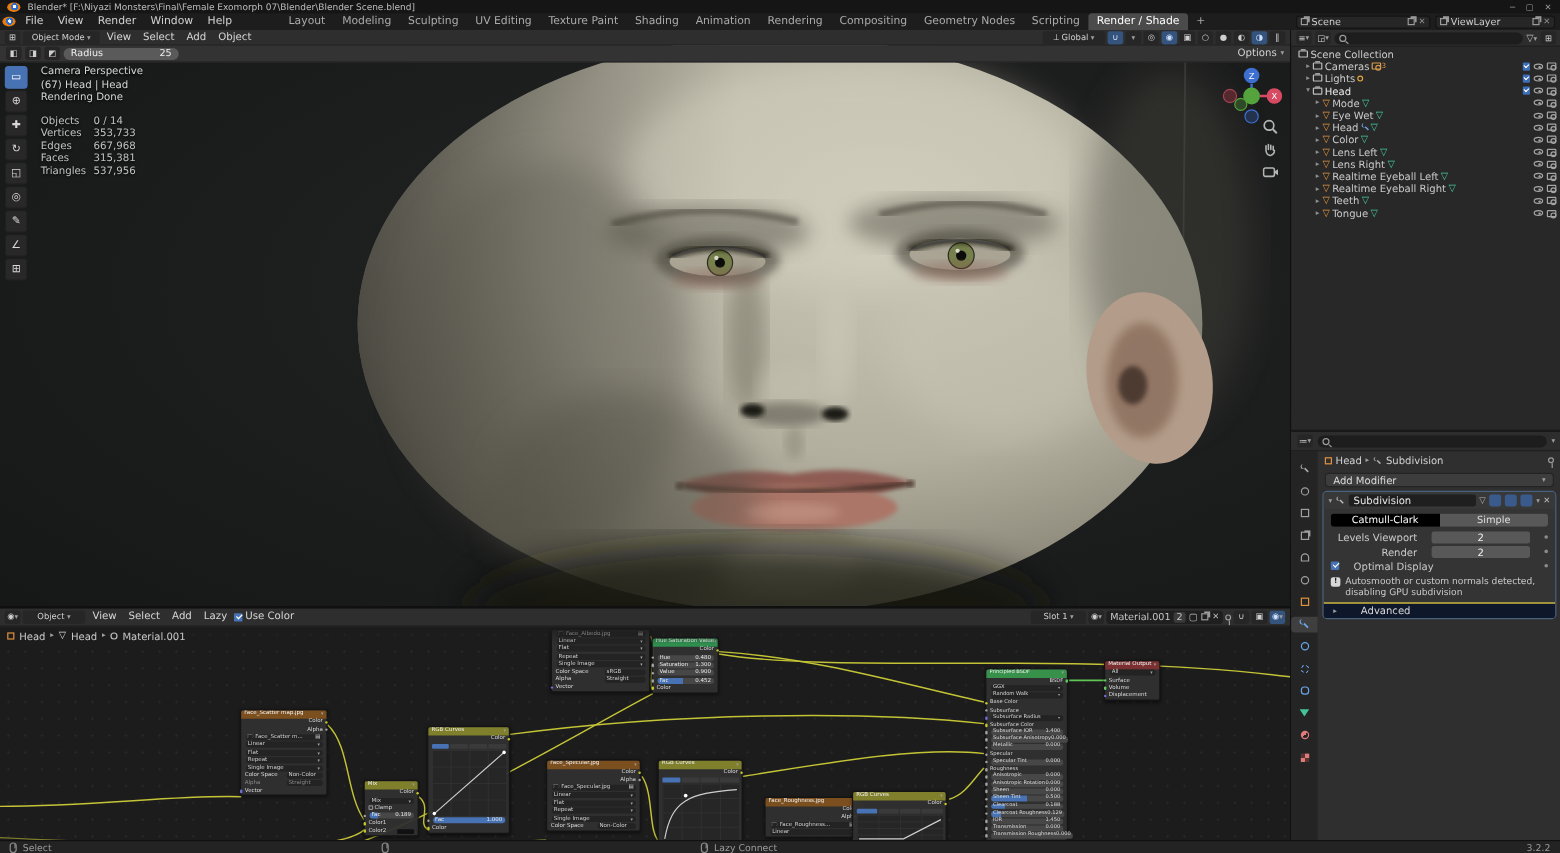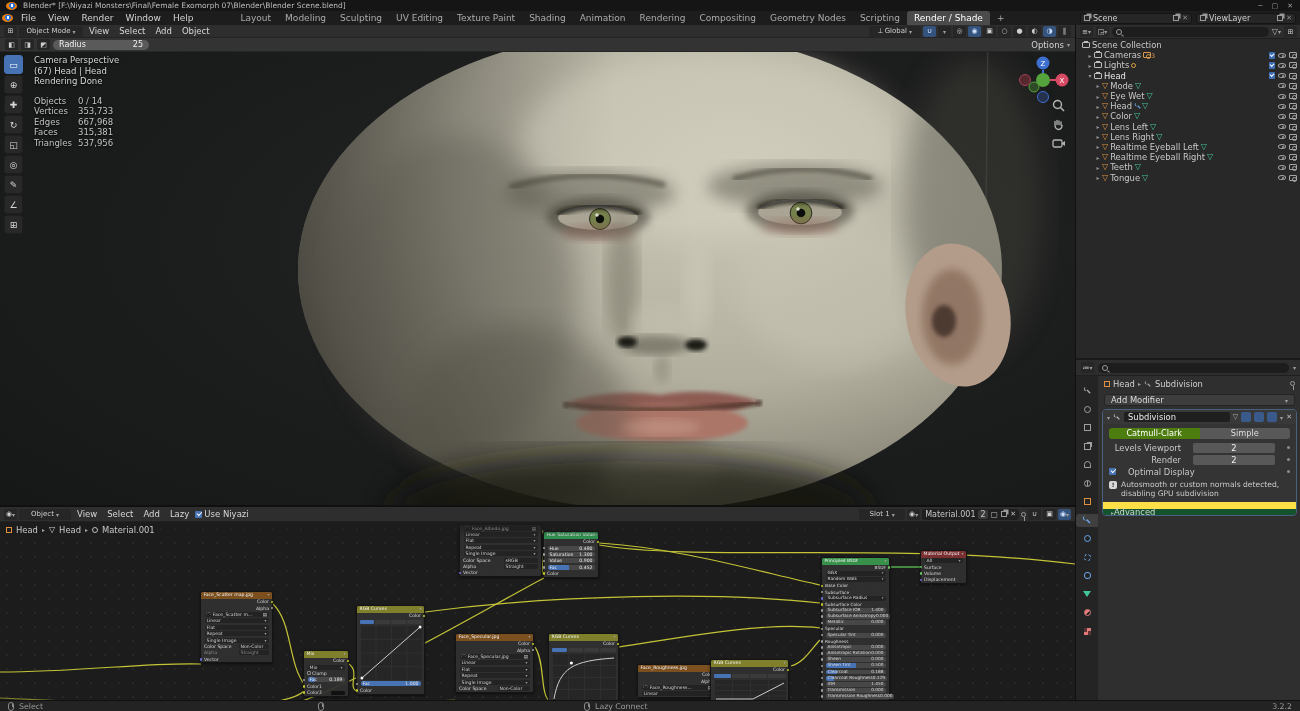--- a/index.html
+++ b/index.html
@@ -78,29 +78,29 @@
 #phead{position:absolute;left:0;top:0;width:225px;height:16px;background:#2d2d2d;border-bottom:1px solid #1f1f1f;display:flex;align-items:center;gap:4px;padding:0 5px}
 #pbody{position:absolute;left:22px;top:16px;width:203px;height:326px}
 .crumb{display:flex;align-items:center;gap:3px;height:15px;padding:0 6px;font-size:8.4px;color:#d0d0d0}
 .addmod{margin:3px 6px;height:12px;background:#3d3d3d;border:1px solid #242424;border-radius:3px;display:flex;align-items:center;justify-content:space-between;padding:0 6px;color:#dcdcdc}
 .modpanel{margin:3px 4px;background:#343434;border:1px solid #49617f;border-radius:4px;padding-bottom:0;overflow:hidden}
 .modhead{height:14px;display:flex;align-items:center;gap:3px;padding:0 4px;background:#383838}
 .modname{flex:1;height:10px;background:#1f1f1f;border-radius:2px;line-height:10px;padding:0 4px;color:#e6e6e6}
 .mtog{width:10px;height:10px;border-radius:2px;background:#3a5a8c;display:inline-block}
 .seg{display:flex;margin:4px 6px 3px 6px;height:11px;border-radius:3px;overflow:hidden}
 .seg div{flex:1;text-align:center;line-height:11px;font-size:8.2px}
-.seg .on{background:#4d7c0f;color:#fff}
+.seg .on{background:#000000;color:#fff}
 .seg .off{background:#585858;color:#ddd}
 .prow{display:flex;align-items:center;height:11px;margin:1px 6px;gap:12px}
 .prow .lab{width:72px;text-align:right;color:#c9c9c9}
 .pslider{flex:1;height:10px;background:#585858;border-radius:2px;text-align:center;line-height:10px;color:#f2f2f2}
 .dot{width:3px;height:3px;border-radius:50%;background:#8b8b8b}
 .warn{display:flex;gap:4px;margin:4px 6px;font-size:7.6px;color:#c9c9c9;line-height:8.5px;align-items:flex-start}
 .warnic{min-width:8px;height:8px;background:#d8d8d8;border-radius:2px;color:#222;font-size:6px;text-align:center;line-height:8px;font-weight:bold}
-.advrow{border-top:7px solid #fde047;height:13px;display:flex;align-items:center;gap:0;padding:0 8px;background:#14532d;color:#d6d6d6}
+.advrow{border-top:1px solid #fde047;height:13px;display:flex;align-items:center;gap:20px;padding:0 8px;background:#0f172a;color:#d6d6d6}
 
 #shader{left:0;top:505px;width:1075px;height:195px;background:#1c1c1c;border-top:2px solid #101010;overflow:hidden}
 #sh-header{position:absolute;left:0;top:0;width:1075px;height:15px;background:#2e2e2e;border-bottom:1px solid #222;display:flex;align-items:center;font-size:8.5px;gap:2px;padding:0 4px;z-index:6}
 .chkbx{width:7px;height:7px;background:#4772b3;border-radius:1px;position:relative;display:inline-block}
 .chkbx::after{content:"";position:absolute;left:1.5px;top:1px;width:3.5px;height:2px;border-left:1px solid #fff;border-bottom:1px solid #fff;transform:rotate(-45deg)}
 .matfield{display:flex;align-items:center;background:#1f1f1f;border-radius:3px;height:11px;padding:0 3px;gap:3px;font-size:8px}
 #sh-crumb{position:absolute;left:0;top:15px;width:1075px;height:15px;display:flex;align-items:center;gap:4px;font-size:8.4px;color:#c9c9c9;padding:0 6px;z-index:5;background:linear-gradient(#1c1c1ccc,#1c1c1c00)}
 #canvas{position:absolute;left:0;top:15px;width:1075px;height:180px;background-image:radial-gradient(#272727 1px,transparent 1px);background-size:14px 14px;background-color:#1c1c1c}
 #links{position:absolute;left:0;top:0;width:1075px;height:180px;pointer-events:none}
 .node{position:absolute;background:#2ererer} 
@@ -628,21 +628,21 @@
     <span class="hic">◉<span class="car">▾</span></span>
     <span class="hic" style="width:52px;gap:2px">
         <span>Object</span>
         <span class="car">▾</span>
       </span>
     <span class="vmenu">View</span>
     <span class="vmenu">Select</span>
     <span class="vmenu">Add</span>
     <span class="vmenu">Lazy</span>
     <span class="chkbx"></span>
-    <span style="font-size:8.5px;color:#d6d6d6">Use Niyazi</span>
+    <span style="font-size:8.5px;color:#d6d6d6">Use Color</span>
     <span style="margin-left:auto"></span>
     <span class="hic" style="width:46px;gap:2px">
         <span>Slot 1</span>
         <span class="car">▾</span>
       </span>
     <span class="hic">◉<span class="car">▾</span></span>
     <div class="matfield">
       <span>Material.001</span>
       <span style="background:#3a3a3a;border-radius:2px;padding:0 2px">2</span>
       <span style="color:#bdbdbd">▢</span>

